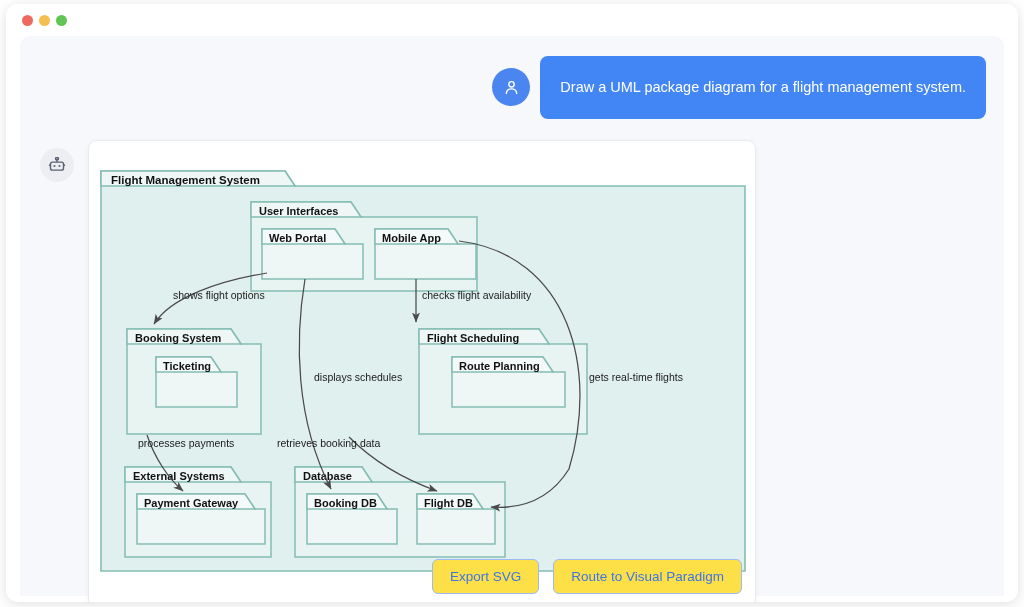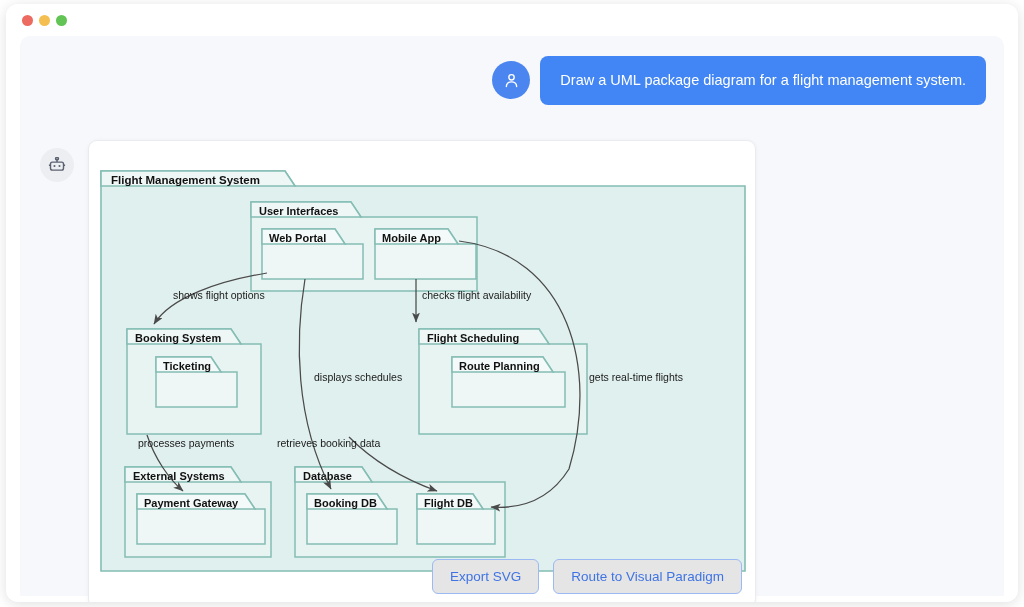--- a/index.html
+++ b/index.html
@@ -40,21 +40,21 @@
   }
   .avatar {
     width: 38px; height: 38px; border-radius: 50%;
     background: #4b85f0;
     display: flex; align-items: center; justify-content: center;
     flex: 0 0 auto;
   }
   .bubble {
     background: #4285f4; color: #ffffff;
     font-size: 14.5px; line-height: 1.3;
-    padding: 15px 20px; border-radius: 8px;
+    padding: 22px 20px; border-radius: 8px;
     white-space: nowrap;
   }
 
   
   .bot-row { position: absolute; left: 20px; top: 104px; display: flex; gap: 14px; }
   .bot-avatar {
     width: 34px; height: 34px; border-radius: 50%;
     background: #eceef2;
     display: flex; align-items: center; justify-content: center;
     flex: 0 0 auto; margin-top: 8px;
@@ -66,21 +66,21 @@
     border-radius: 9px;
     box-shadow: 0 1px 5px rgba(20,30,60,0.05);
     position: relative;
   }
   .canvas-wrap { position: absolute; left: 10px; top: 10px; width: 648px; height: 404px; margin-top: 18px; }
   .actions {
     position: absolute; right: 13px; bottom: 13px;
     display: flex; gap: 14px;
   }
   .btn {
-    border: 1px solid #9cb9f3; background: #e5e5e5; color: #3f74e4;
+    border: 1px solid #9cb9f3; background: #fde047; color: #3f74e4;
     font-family: "Liberation Sans", sans-serif;
     font-size: 13.5px; padding: 9px 17px; border-radius: 6px;
     cursor: pointer; white-space: nowrap;
   }
   svg text { font-family: "Liberation Sans", sans-serif; }
 </style>
 </head>
 <body>
 
 <div class="window">

